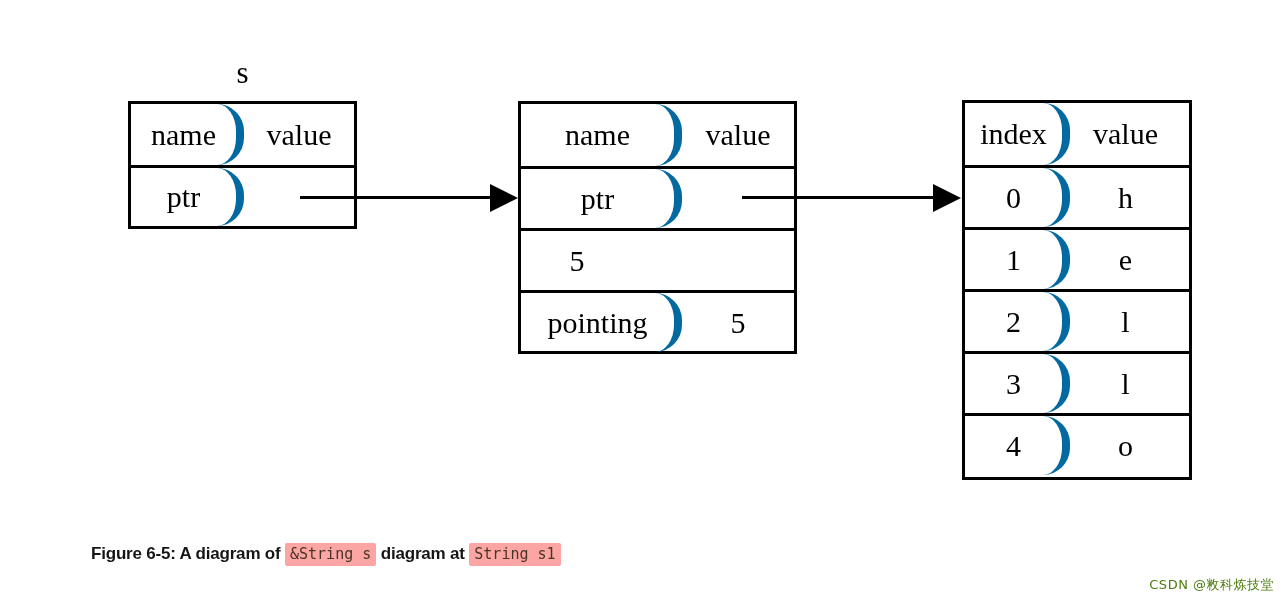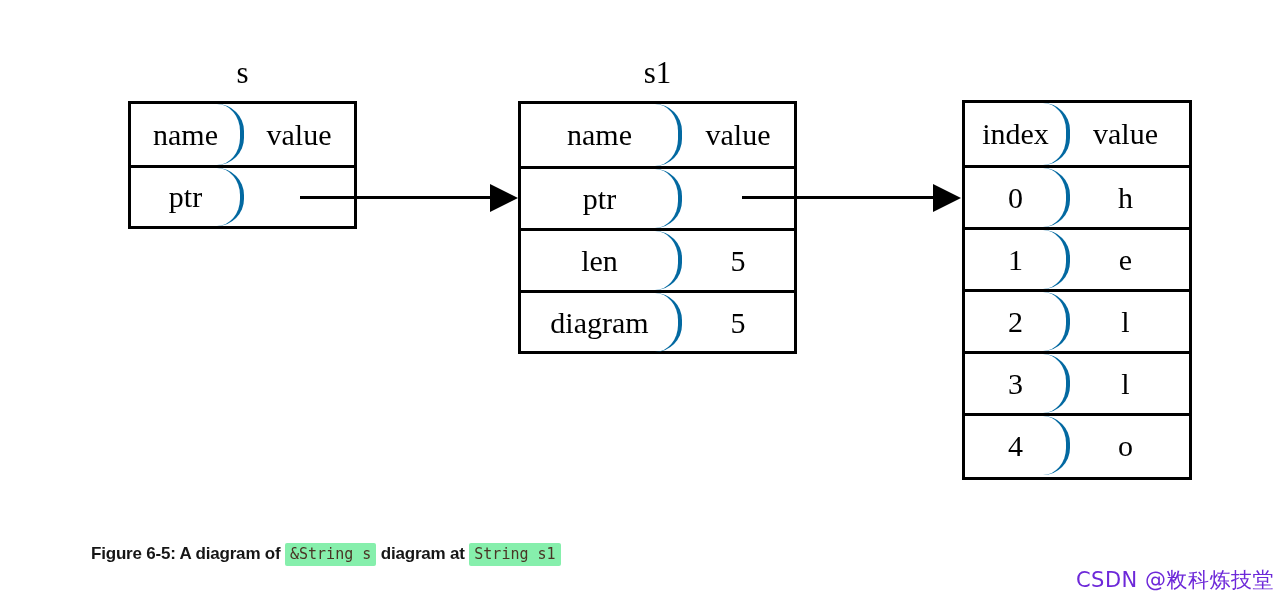--- a/index.html
+++ b/index.html
@@ -53,21 +53,21 @@
     box-sizing: border-box;
     display: flex;
     align-items: center;
     justify-content: center;
     color: #000000;
     font-family: "Liberation Serif", "DejaVu Serif", serif;
     line-height: 1;
     white-space: nowrap;
     overflow: hidden;
   }
-  .cell.c-left  { border-right: 4px solid #0369a1; border-radius: 27px; }
+  .cell.c-left  { border-right: 8px solid #0369a1; border-radius: 27px; }
 
   
   #table-s { left: 128px; top: 101px; width: 229px; height: 128px; }
   #table-s .box-row { height: 61px; }
   #table-s .c-left  { width: 113px; }
   #table-s .c-right { width: 110px; }
   #table-s .cell    { font-size: 30px; }
 
   
   #table-s1 { left: 518px; top: 101px; width: 279px; height: 253px; }
@@ -124,34 +124,34 @@
     font-weight: bold;
     color: #161616;
     white-space: nowrap;
     letter-spacing: -0.2px;
   }
   #figure-caption .code {
     font-family: "DejaVu Sans Mono", "Liberation Mono", monospace;
     font-weight: normal;
     font-size: 15px;
     color: #4a3425;
-    background: #86efac;
+    background: #fca5a5;
     padding: 2px 5px 3px 5px;
     border-radius: 2px;
     letter-spacing: 0;
   }
 
   
   #watermark {
     position: absolute;
     right: 12px;
     bottom: 6px;
     font-family: "DejaVu Sans", "Liberation Sans", sans-serif;
-    font-size: 21px;
-    color: #6d28d9;
+    font-size: 13px;
+    color: #4d7c0f;
     white-space: nowrap;
     letter-spacing: 0.5px;
   }
 </style>
 </head>
 <body>
 
 <div class="canvas">
 
   <div class="tbl-label" id="label-s" style="left:128px; top:57px; width:229px;">s</div>
@@ -165,37 +165,35 @@
       <div class="cell c-left">ptr</div>
       <div class="cell c-right"></div>
     </div>
   </div>
 
   <div class="arrow" id="arrow-s-to-s1">
     <div class="arrow-line"></div>
     <div class="arrow-head"></div>
   </div>
 
-  <div class="tbl-label" id="label-s1" style="left:518px; top:57px; width:279px;">s1</div>
 
   <div class="box-table" id="table-s1">
     <div class="box-row">
       <div class="cell c-left">name</div>
       <div class="cell c-right">value</div>
     </div>
     <div class="box-row">
       <div class="cell c-left">ptr</div>
       <div class="cell c-right"></div>
     </div>
     <div class="box-row">
-      <div class="cell c-left">len</div>
       <div class="cell c-right">5</div>
     </div>
     <div class="box-row">
-      <div class="cell c-left">diagram</div>
+      <div class="cell c-left">pointing</div>
       <div class="cell c-right">5</div>
     </div>
   </div>
 
   <div class="arrow" id="arrow-s1-to-heap">
     <div class="arrow-line"></div>
     <div class="arrow-head"></div>
   </div>
 
   <div class="box-table" id="table-heap">

